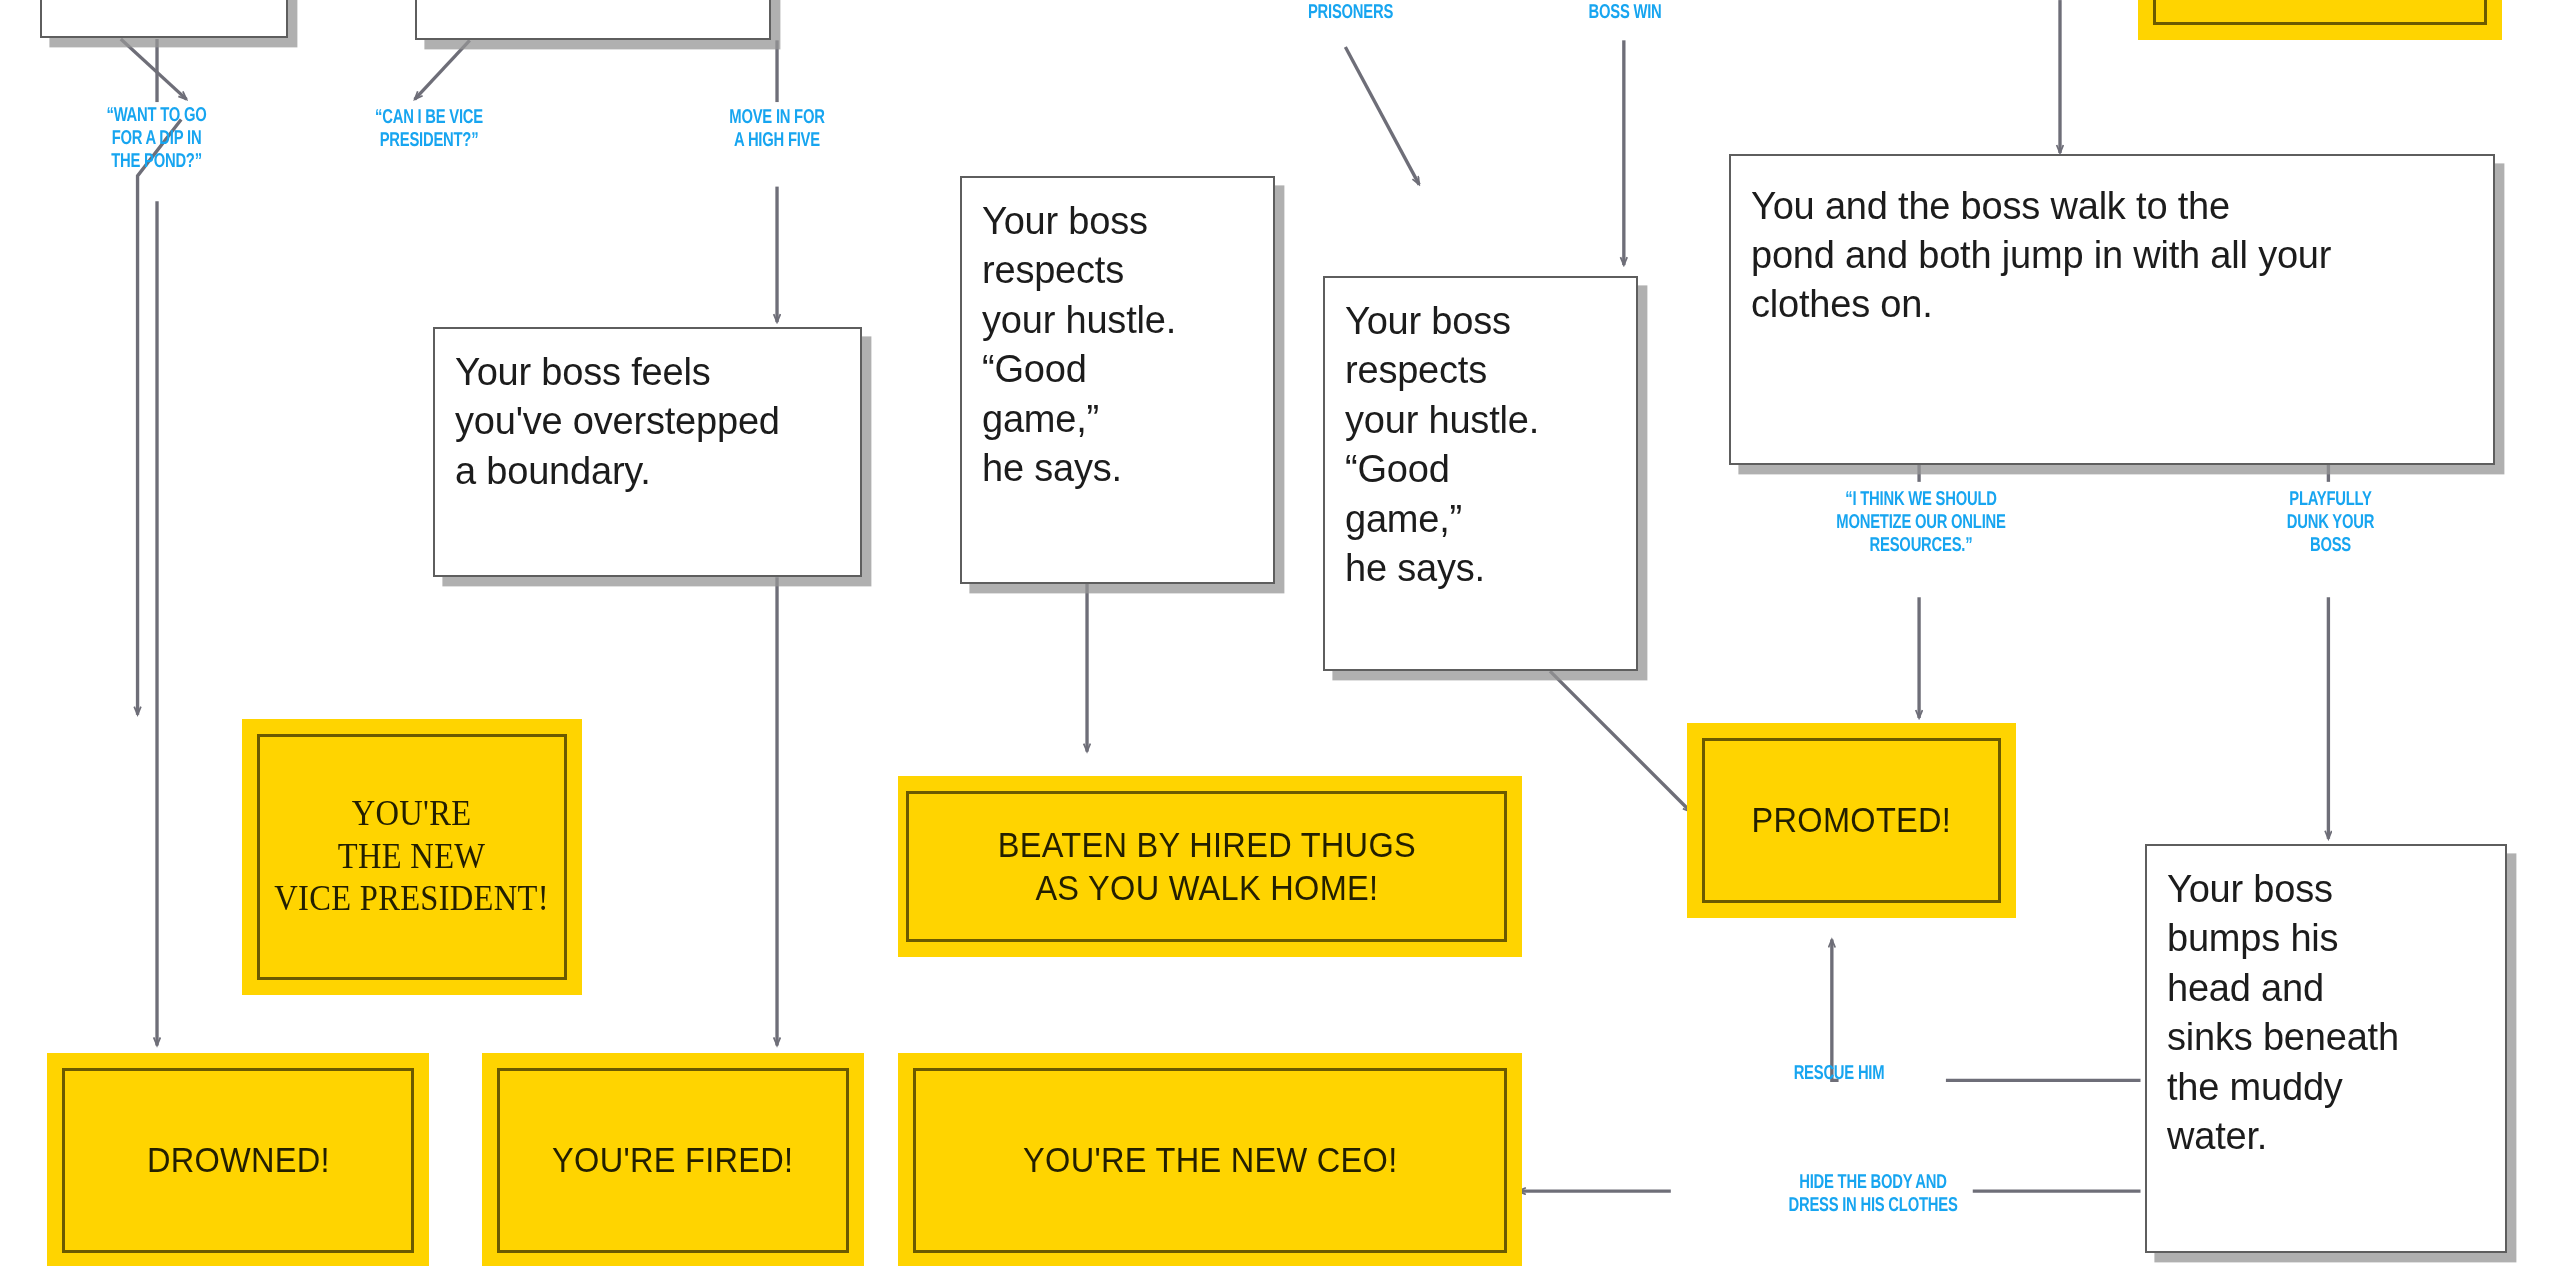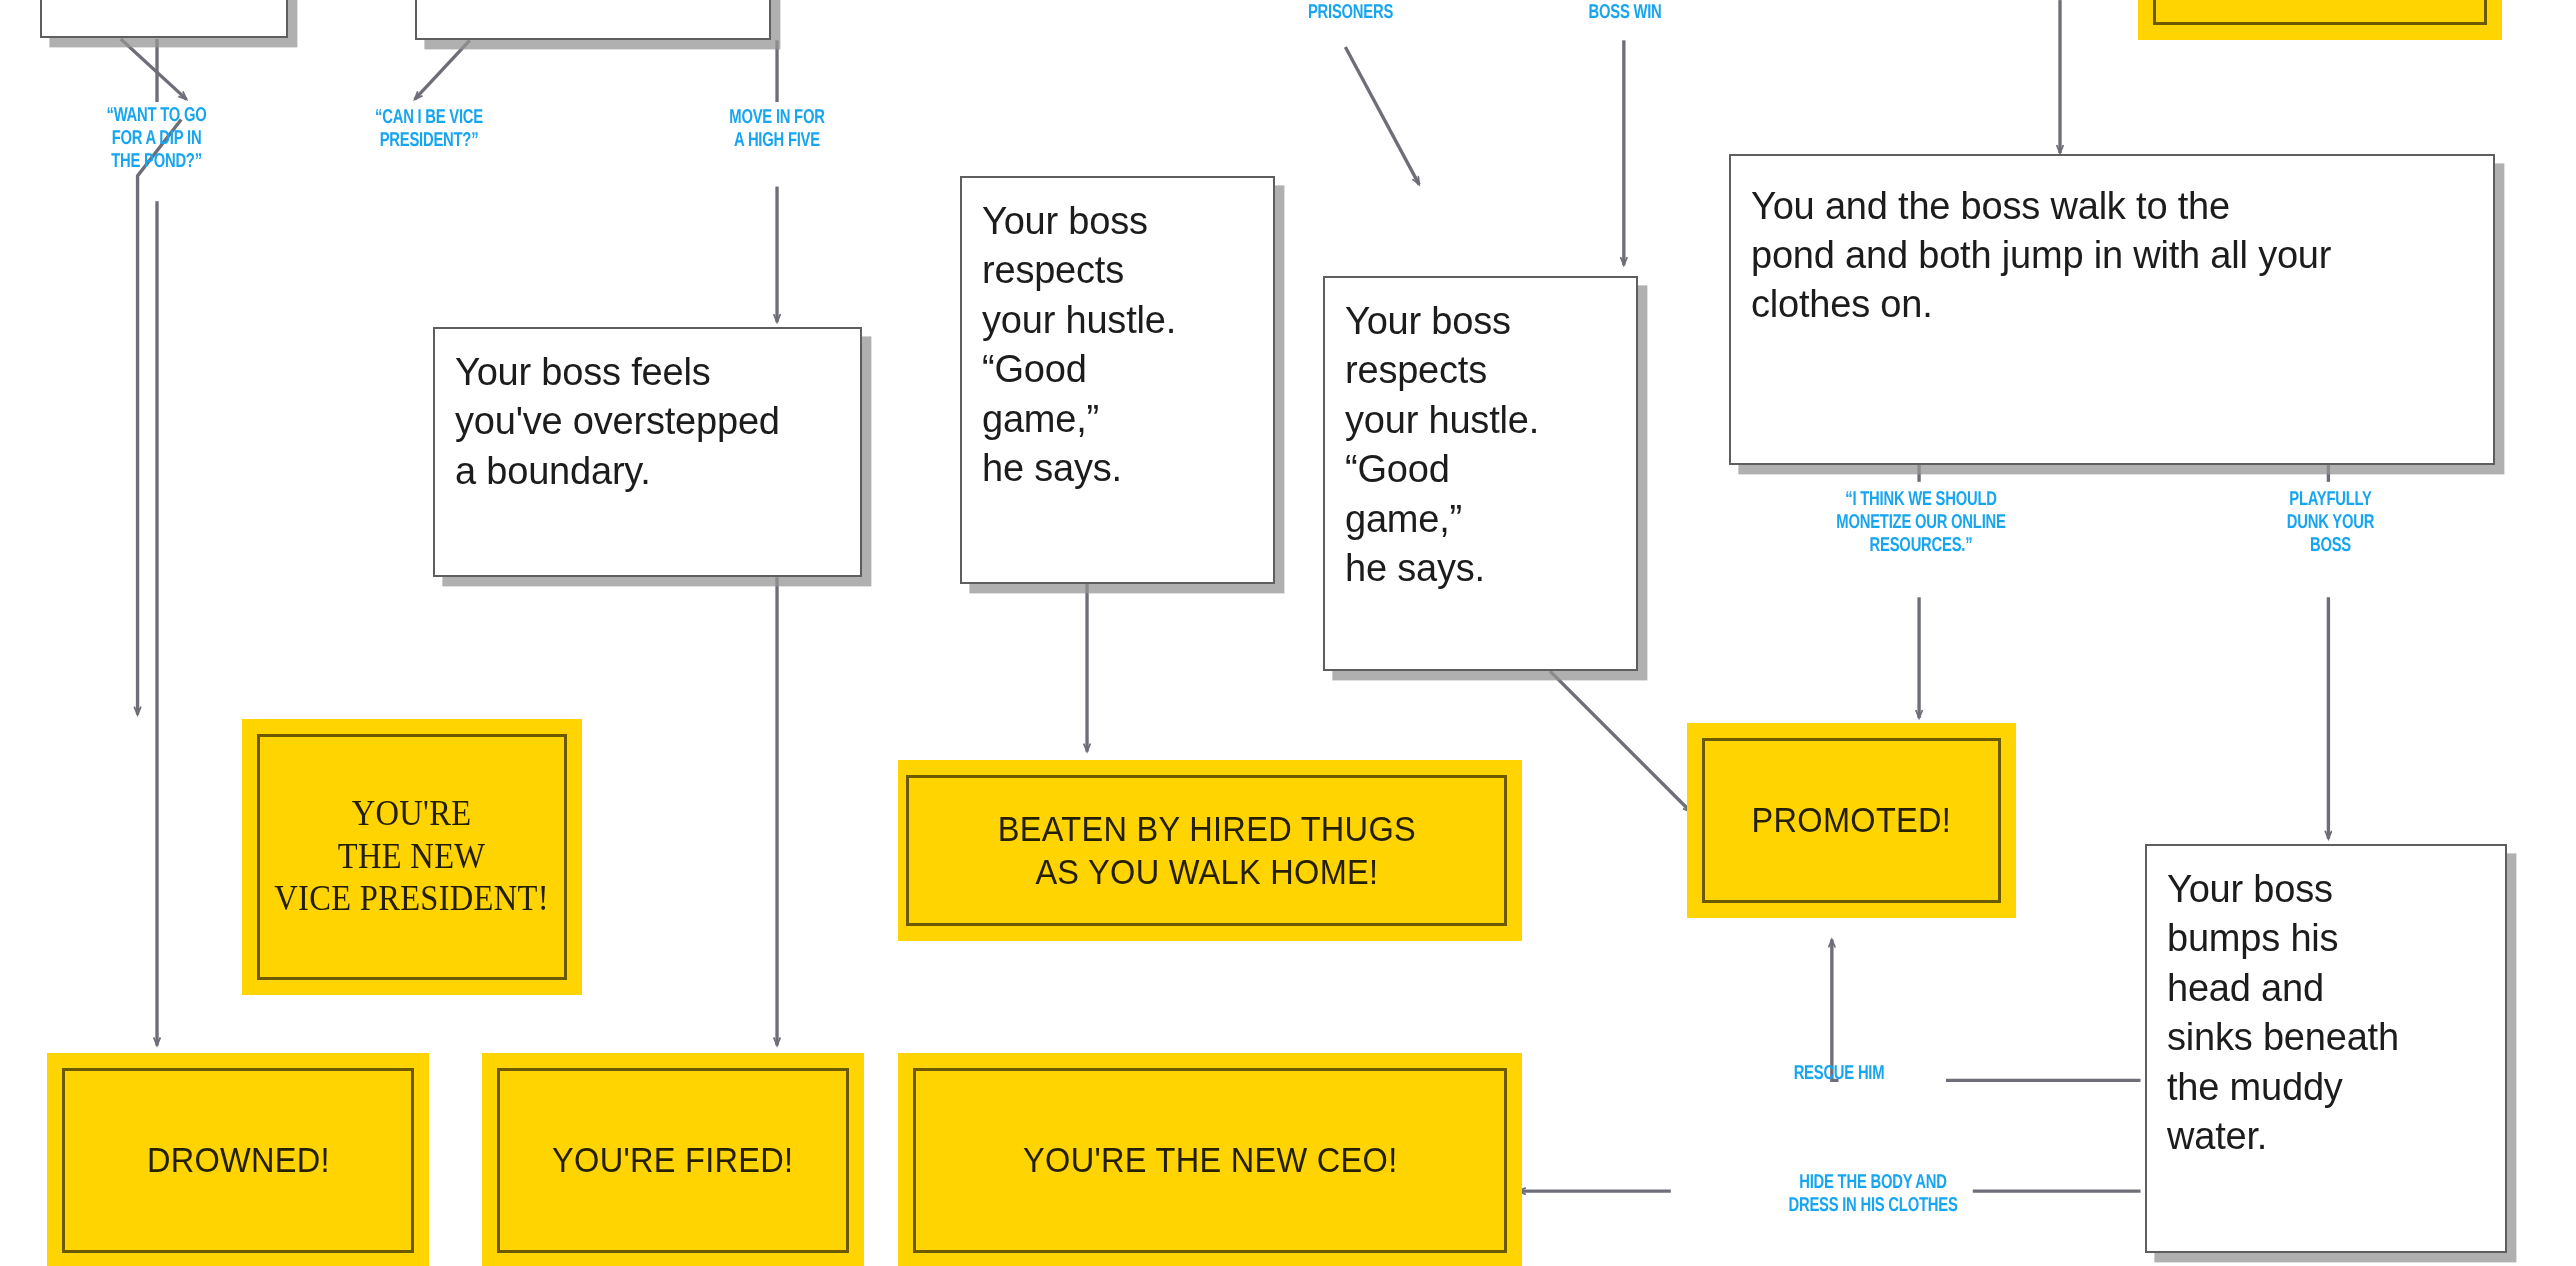--- a/index.html
+++ b/index.html
@@ -212,21 +212,21 @@
       <div class="ytxt">DROWNED!</div>
     </div>
   </div>
 
   <div class="ybox" style="left:482px; top:1053px; width:382px; height:215px;">
     <div class="inner">
       <div class="ytxt">YOU'RE FIRED!</div>
     </div>
   </div>
 
-  <div class="ybox" style="left:898px; top:760px; width:624px; height:181px;padding-left:8px;">
+  <div class="ybox" style="left:898px; top:776px; width:624px; height:181px;padding-left:8px;">
     <div class="inner">
       <div class="ytxt">BEATEN BY HIRED THUGS
 AS YOU WALK HOME!</div>
     </div>
   </div>
 
   <div class="ybox" style="left:898px; top:1053px; width:624px; height:215px;">
     <div class="inner">
       <div class="ytxt">YOU'RE THE NEW CEO!</div>
     </div>

